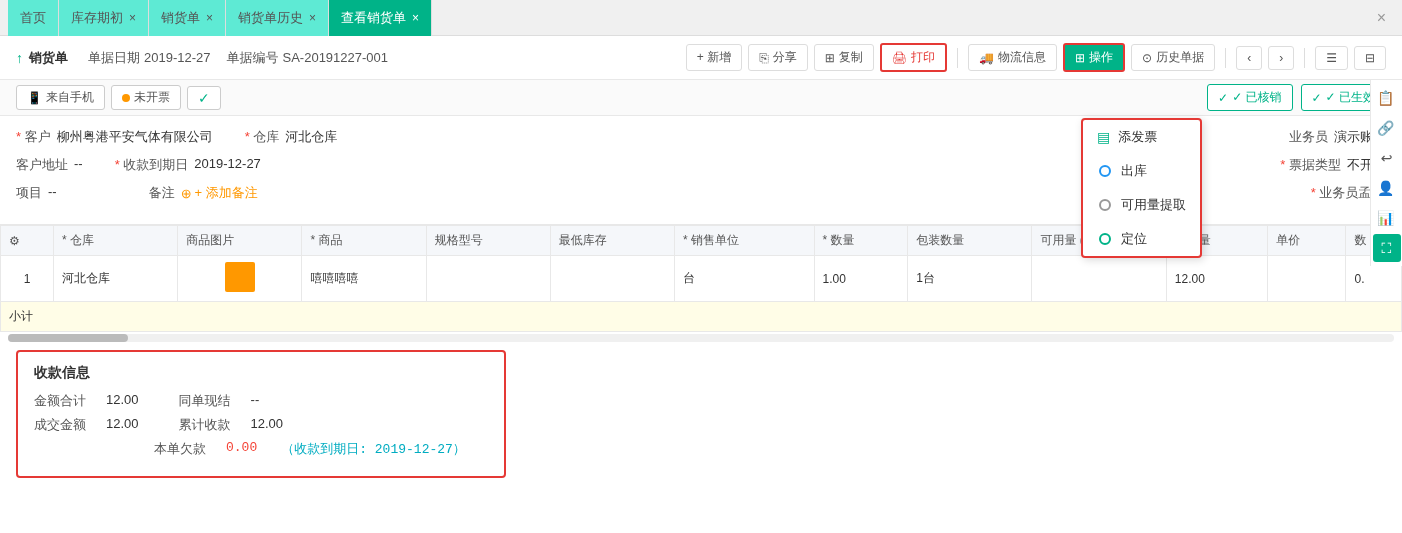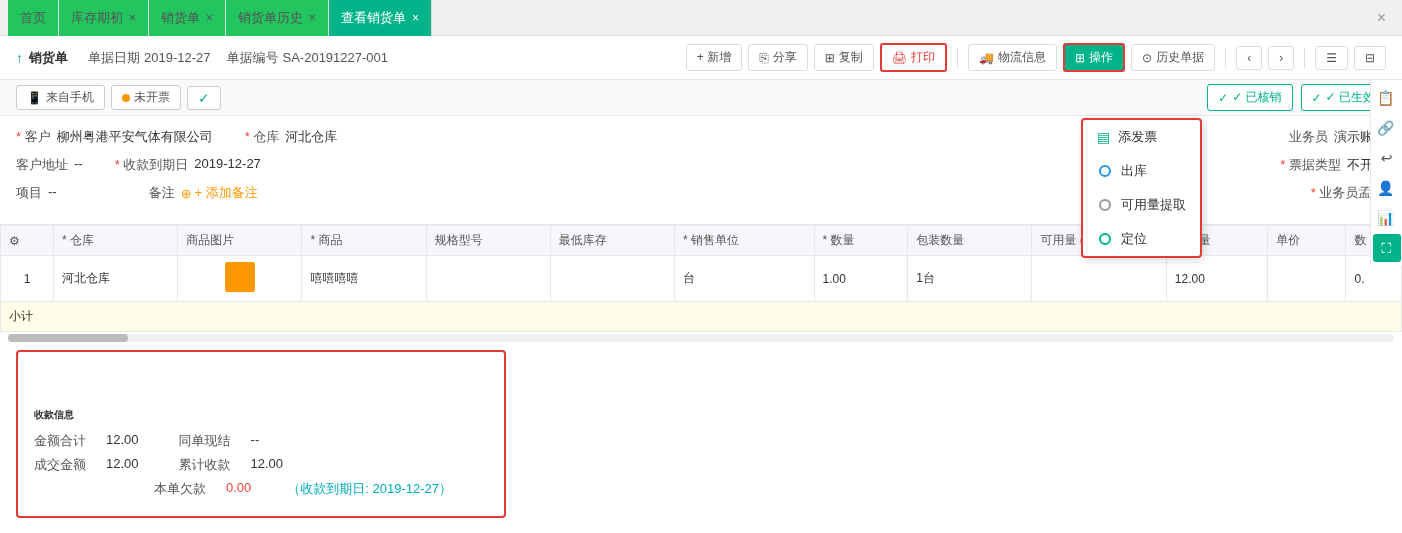--- a/index.html
+++ b/index.html
@@ -6,21 +6,21 @@
     body { font-family: 'Microsoft YaHei', sans-serif; font-size: 13px; background: #f5f5f5; color: #333; overflow: hidden; }
 
     
     .tab-bar {
       display: flex; align-items: center; background: #f0f0f0; border-bottom: 1px solid #ddd;
       height: 36px; padding: 0 8px; position: relative;
     }
     .tab {
       display: flex; align-items: center; padding: 0 12px; height: 36px;
       border-right: 1px solid #ddd; cursor: pointer; font-size: 13px; color: #555;
-      background: #22c55e; white-space: nowrap;
+      background: #5eead4; white-space: nowrap;
     }
     .tab.active {
       background: #00b388; color: #fff; border-bottom: none;
     }
     .tab .close-icon { margin-left: 6px; font-size: 12px; cursor: pointer; }
     .tab-close-btn {
       margin-left: auto; font-size: 16px; cursor: pointer; color: #999; padding: 0 8px;
     }
 
     
@@ -81,21 +81,21 @@
       border: 1px solid #e8e8e8; padding: 6px 8px; background: #fff;
     }
     .data-table tr.subtotal td { background: #fffde7; }
     .product-img { width: 30px; height: 30px; background: #ff9800; border-radius: 2px; display: inline-block; }
 
     
     .payment-info {
       border: 2px solid #e53935; border-radius: 4px; padding: 12px 16px;
       margin: 8px 16px; background: #fff; width: 490px;
     }
-    .payment-title { font-weight: bold; margin-bottom: 10px; font-size: 10px; margin-top: 44px; }
+    .payment-title { font-weight: bold; margin-bottom: 10px; font-size: 14px; }
     .payment-row { display: flex; gap: 40px; margin-bottom: 6px; }
     .payment-item { display: flex; gap: 20px; }
     .payment-label { color: #555; }
     .payment-val { color: #333; }
     .payment-val.red { color: #f44336; }
 
     
     .right-sidebar {
       position: absolute; right: 0; top: 44px; width: 32px;
       background: #fff; border-left: 1px solid #e8e8e8; display: flex; flex-direction: column; align-items: center;
@@ -344,24 +344,24 @@
         <div class="payment-item">
           <span class="payment-label">成交金额</span>
           <span class="payment-val">12.00</span>
         </div>
         <div class="payment-item">
           <span class="payment-label">累计收款</span>
           <span class="payment-val">12.00</span>
         </div>
       </div>
       <div class="payment-row">
-        <div class="payment-item" style="margin-left:120px;">
+        <div class="payment-item" style="margin-left:120px;font-family:Liberation Mono, monospace;">
           <span class="payment-label">本单欠款</span>
           <span class="payment-val red">0.00</span>
-          <span style="color:#00acc1; margin-left:16px;">（收款到期日: 2019-12-27）</span>
+          <span style="color:#00acc1; margin-left:4px;">（收款到期日: 2019-12-27）</span>
         </div>
       </div>
     </div>
 
     <div class="dropdown-menu">
       <div class="dropdown-item">
         <span class="item-icon item-icon-doc">▤</span>
         <span>添发票</span>
       </div>
       <div class="dropdown-item">

